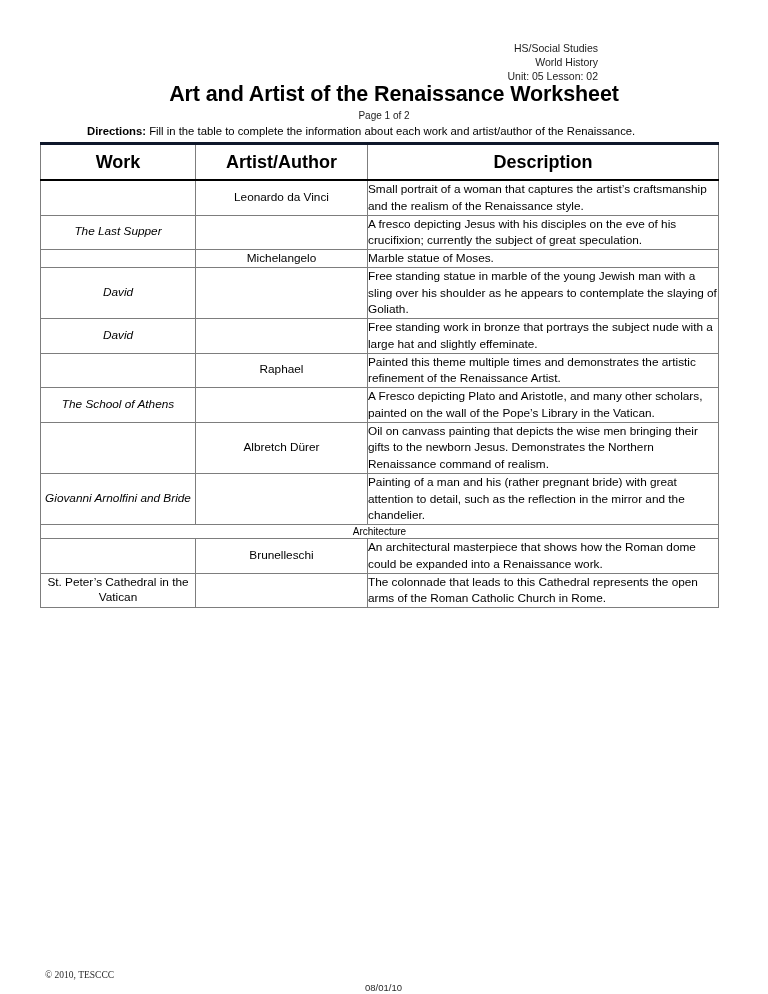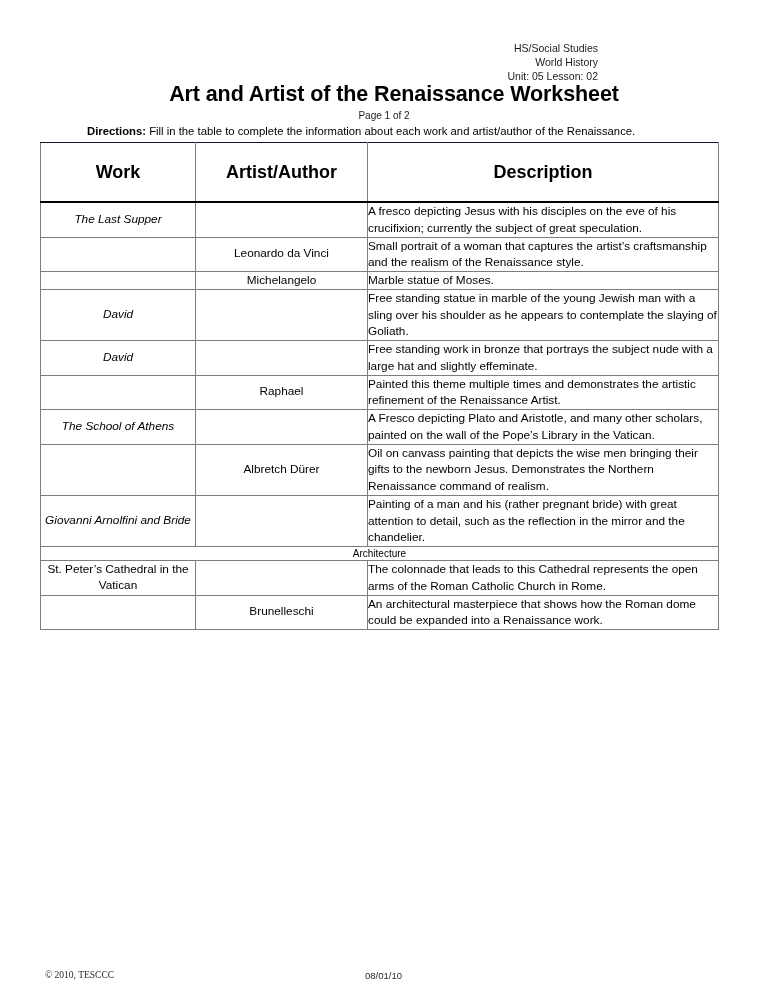--- a/index.html
+++ b/index.html
@@ -90,28 +90,28 @@
     padding: 0;
     background: #fff;
   }
   
   col.c-work { width: 155px; }
   col.c-artist { width: 172px; }
   col.c-desc { width: 351px; }
 
   
   tr.head th {
-    border-top: 1px solid #0f172a;
+    border-top: 3px solid #0f172a;
     border-bottom: 2px solid #000000;
     text-align: center;
     font-weight: bold;
     font-size: 18px;
     height: 26px;
     line-height: 26px;
-    padding: 16px 4px;
+    padding: 4px 4px;
   }
 
   
   td.work {
     text-align: center;
     font-style: italic;
     font-size: 11.8px;
     line-height: 1.33;
     padding: 5px 6px;
   }
@@ -148,21 +148,21 @@
   }
   .footer .f-left {
     position: absolute;
     left: 0;
     top: 0;
     font-family: Liberation Serif, serif;
   }
   .footer .f-right {
     position: absolute;
     left: 320px;
-    top: 0;
+    top: 12px;
   }
 </style>
 </head>
 <body>
 
 <div class="page">
 
   <div class="doc-meta">
     <div>HS/Social Studies</div>
     <div>World History</div>
@@ -187,34 +187,34 @@
       </colgroup>
       <thead>
         <tr class="head">
           <th>Work</th>
           <th>Artist/Author</th>
           <th>Description</th>
         </tr>
       </thead>
       <tbody id="tbody">
           <tr>
-            <td class="work">The Last Supper</td>
-            <td class="artist">
-              <span class="cell-empty">&nbsp;</span>
-            </td>
-            <td class="desc">A fresco depicting Jesus with his disciples on the eve of his crucifixion; currently the subject of great speculation.</td>
-          </tr>
-          <tr>
             <td class="work">
               <span class="cell-empty">&nbsp;</span>
             </td>
             <td class="artist">Leonardo da Vinci</td>
             <td class="desc">Small portrait of a woman that captures the artist’s craftsmanship and the realism of the Renaissance style.</td>
           </tr>
           <tr>
+            <td class="work">The Last Supper</td>
+            <td class="artist">
+              <span class="cell-empty">&nbsp;</span>
+            </td>
+            <td class="desc">A fresco depicting Jesus with his disciples on the eve of his crucifixion; currently the subject of great speculation.</td>
+          </tr>
+          <tr>
             <td class="work">
               <span class="cell-empty">&nbsp;</span>
             </td>
             <td class="artist">Michelangelo</td>
             <td class="desc">Marble statue of Moses.</td>
           </tr>
           <tr>
             <td class="work">David</td>
             <td class="artist">
               <span class="cell-empty">&nbsp;</span>
@@ -253,32 +253,32 @@
             <td class="work">Giovanni Arnolfini and Bride</td>
             <td class="artist">
               <span class="cell-empty">&nbsp;</span>
             </td>
             <td class="desc">Painting of a man and his (rather pregnant bride) with great attention to detail, such as the reflection in the mirror and the chandelier.</td>
           </tr>
           <tr>
             <td class="section" colspan="3">Architecture</td>
           </tr>
           <tr>
-            <td class="work upright">St. Peter’s Cathedral in the Vatican</td>
-            <td class="artist">
-              <span class="cell-empty">&nbsp;</span>
-            </td>
-            <td class="desc">The colonnade that leads to this Cathedral represents the open arms of the Roman Catholic Church in Rome.</td>
-          </tr>
-          <tr>
             <td class="work">
               <span class="cell-empty">&nbsp;</span>
             </td>
             <td class="artist">Brunelleschi</td>
             <td class="desc">An architectural masterpiece that shows how the Roman dome could be expanded into a Renaissance work.</td>
+          </tr>
+          <tr>
+            <td class="work upright">St. Peter’s Cathedral in the Vatican</td>
+            <td class="artist">
+              <span class="cell-empty">&nbsp;</span>
+            </td>
+            <td class="desc">The colonnade that leads to this Cathedral represents the open arms of the Roman Catholic Church in Rome.</td>
           </tr>
         </tbody>
     </table>
   </div>
 
   <div class="footer">
     <span class="f-left">© 2010, TESCCC</span>
     <span class="f-right">08/01/10</span>
   </div>
 

